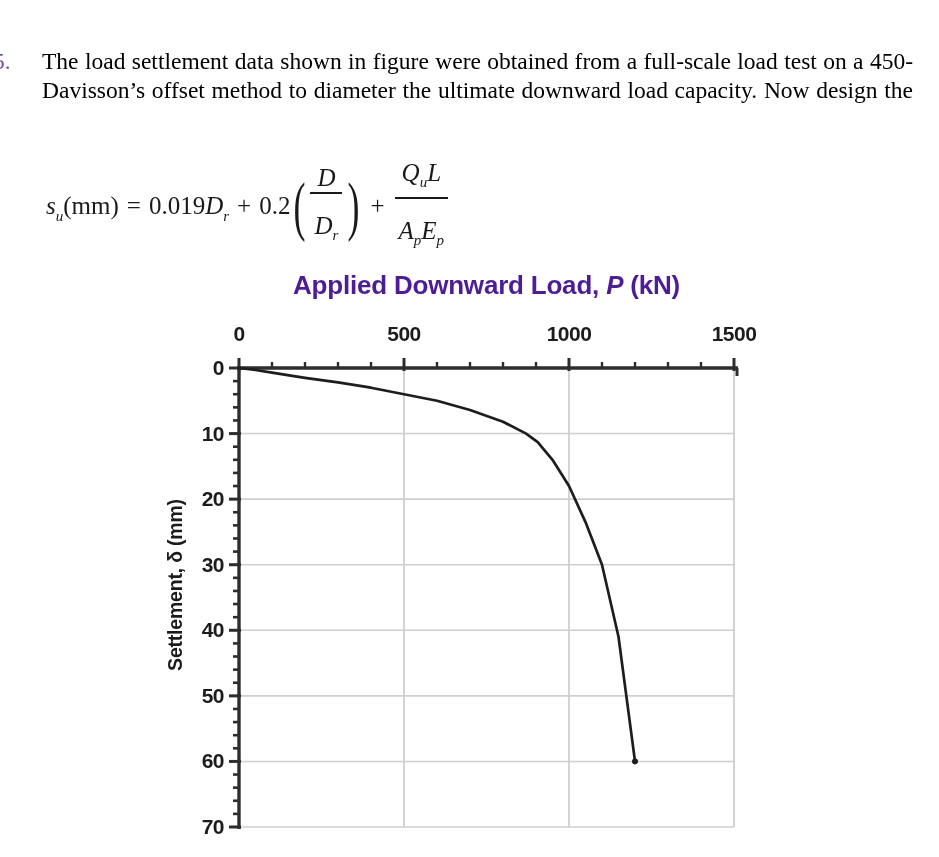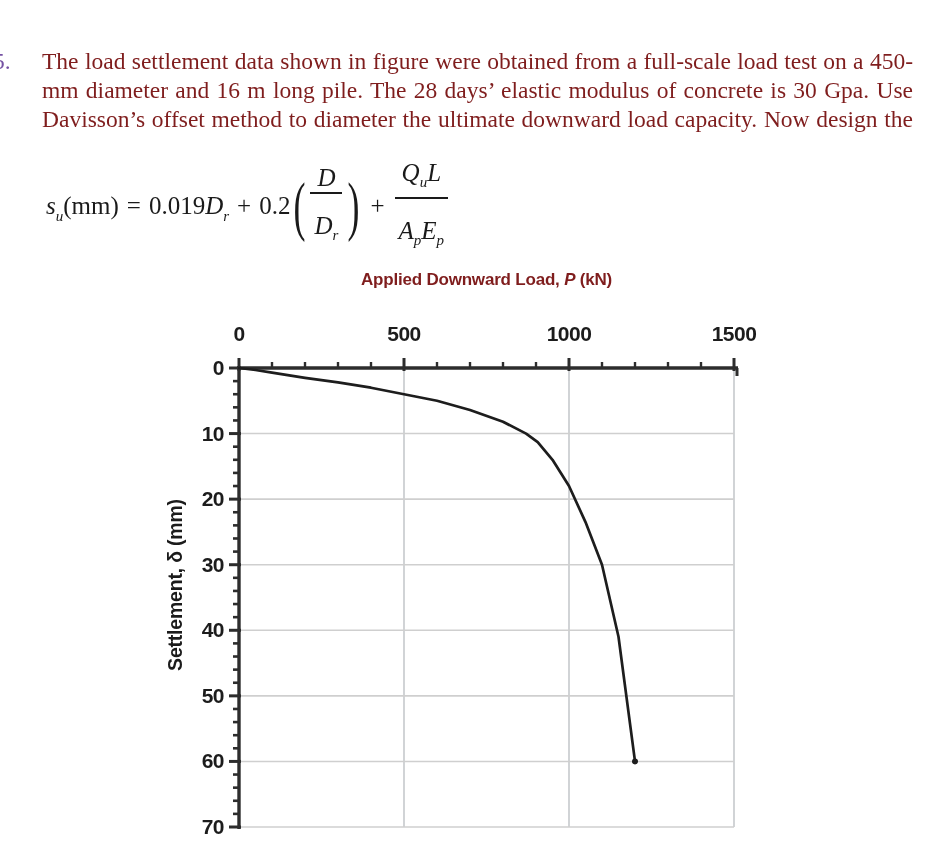--- a/index.html
+++ b/index.html
@@ -1,62 +1,61 @@
 <!DOCTYPE html>
 <html><head>
 <meta charset="utf-8">
 <style>
   html,body{margin:0;padding:0;background:#ffffff;}
   .page{position:relative;width:939px;height:857px;background:#ffffff;overflow:hidden;
         font-family:"Liberation Serif",serif;color:#161616;}
 
   
   .pnum{position:absolute;left:-7px;top:47px;font-size:23.5px;line-height:29px;}
-  .ptext{position:absolute;left:42px;top:47px;width:871px;font-size:23.5px;line-height:29px;color:#7f1d1d;}
+  .ptext{position:absolute;left:42px;top:47px;width:871px;font-size:23.5px;line-height:29px;color:#000000;}
   .pline{height:29px;white-space:nowrap;}
   .jline{white-space:normal;text-align:justify;text-align-last:justify;}
   .b{font-weight:normal;}
 
   
   .formula{position:absolute;left:46px;top:170px;height:72px;display:flex;align-items:center;
            font-size:25px;color:#1a1a1a;}
   .formula .var{font-style:italic;}
   .fsubitem{font-size:15px;font-style:italic;position:relative;top:10px;}
   .op{margin:0 8px;}
   .num-gap{margin-left:7px;}
   .paren{font-size:36px;transform:scaleY(1.8);margin:0 3px;font-weight:400;}
   .frac{display:flex;flex-direction:column;align-items:center;margin:0 2px;}
   .frac .num{padding:0 7px 1px;border-bottom:2px solid #1a1a1a;line-height:27px;}
   .frac .den{padding-top:18px;line-height:27px;}
   .fsub{font-size:15px;font-style:italic;vertical-align:-6px;}
 
   
   .chart{position:absolute;left:150px;top:258px;width:660px;height:599px;}
   .chart-title{position:absolute;left:88px;top:12px;width:497px;text-align:center;
-               font-family:"Liberation Sans",sans-serif;font-weight:700;font-size:17px;
-               letter-spacing:-0.2px;color:#7f1d1d;white-space:nowrap;}
+               font-family:"Liberation Sans",sans-serif;font-weight:700;font-size:26px;
+               letter-spacing:-0.2px;color:#4c1d95;white-space:nowrap;}
   .chart-title .ti{font-style:italic;}
   .y-title{position:absolute;left:25px;top:327px;transform:translate(-50%,-50%) rotate(-90deg);
            font-family:"Liberation Sans",sans-serif;font-weight:700;font-size:19.5px;
            letter-spacing:-0.2px;color:#1b1b1b;white-space:nowrap;}
   #plot-svg{position:absolute;left:0;top:0;}
   #plot-svg text{font-family:"Liberation Sans",sans-serif;font-weight:700;letter-spacing:-0.5px;}
   #plot-svg .xt{font-size:21px;fill:#1c1c1c;}
   #plot-svg .yt{font-size:21px;fill:#1c1c1c;}
 </style>
 </head>
 <body>
 
 <div class="page">
 
   <span class="pnum" style="color: rgb(117, 82, 163);">5.</span>
 
   <div class="ptext">
     <div class="pline jline">The load settlement data shown in figure were obtained from a full-scale load test on a 450-</div>
-    <div class="pline jline">mm diameter and 16 m long pile. The 28 days’ elastic modulus of concrete is 30 Gpa. Use</div>
     <div class="pline jline"><span>Davisson’s offset method to diameter the ultimate downward load capacity. Now </span><span class="b">design</span><span> the</span></div>
   </div>
 
   <div class="formula">
     <span class="var">s</span>
       <span class="fsubitem">u</span>
       <span>(mm)</span>
     <span class="op">=</span>
     <span>0.019</span>
       <span class="var">D</span>

